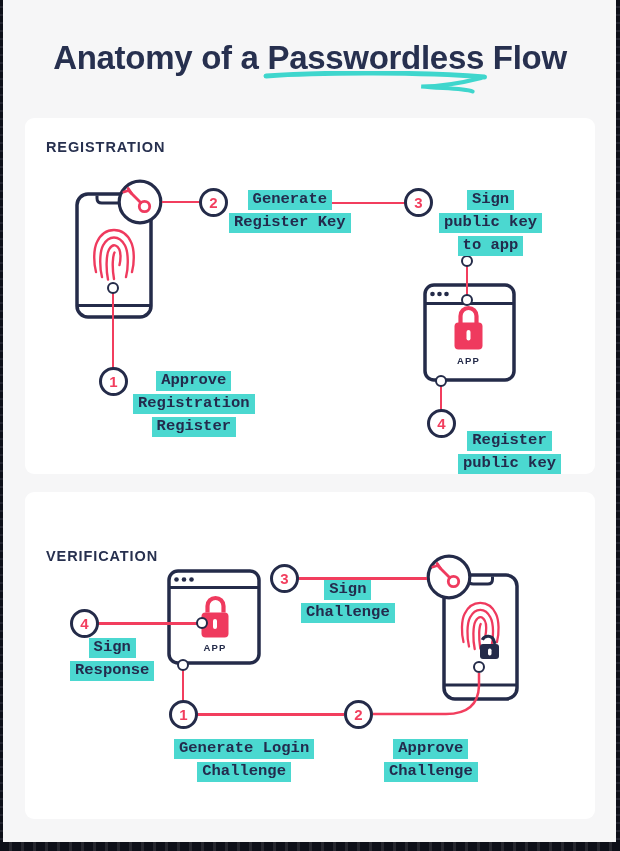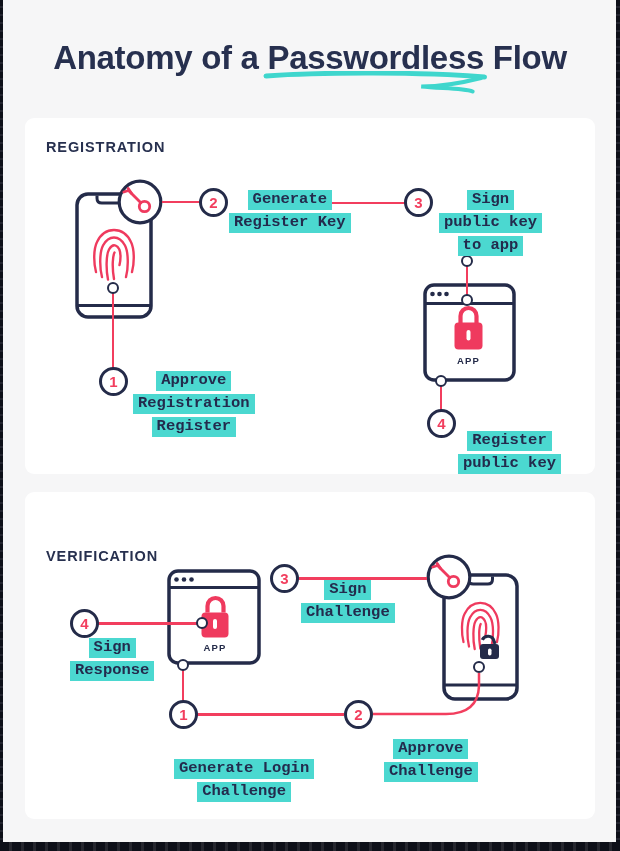--- a/index.html
+++ b/index.html
@@ -199,21 +199,21 @@
 
   <div class="ring" style="left:196px;top:617px;"></div>
   <div class="ring" style="left:177px;top:659px;"></div>
   <div class="ring" style="left:473px;top:661px;"></div>
 
   <div class="stepnum" style="left:169px;top:700px;">1</div>
   <div class="stepnum" style="left:344px;top:700px;">2</div>
   <div class="stepnum" style="left:270px;top:564px;">3</div>
   <div class="stepnum" style="left:70px;top:609px;">4</div>
 
-  <div class="label" style="left:174px;top:759px;">
+  <div class="label" style="left:174px;top:739px;">
     <span>Generate Login</span>
     <span>Challenge</span>
   </div>
   <div class="label" style="left:384px;top:739px;">
     <span>Approve</span>
     <span>Challenge</span>
   </div>
   <div class="label" style="left:278px;top:580px;padding-left:23px;">
     <span>Sign</span>
     <span>Challenge</span>

